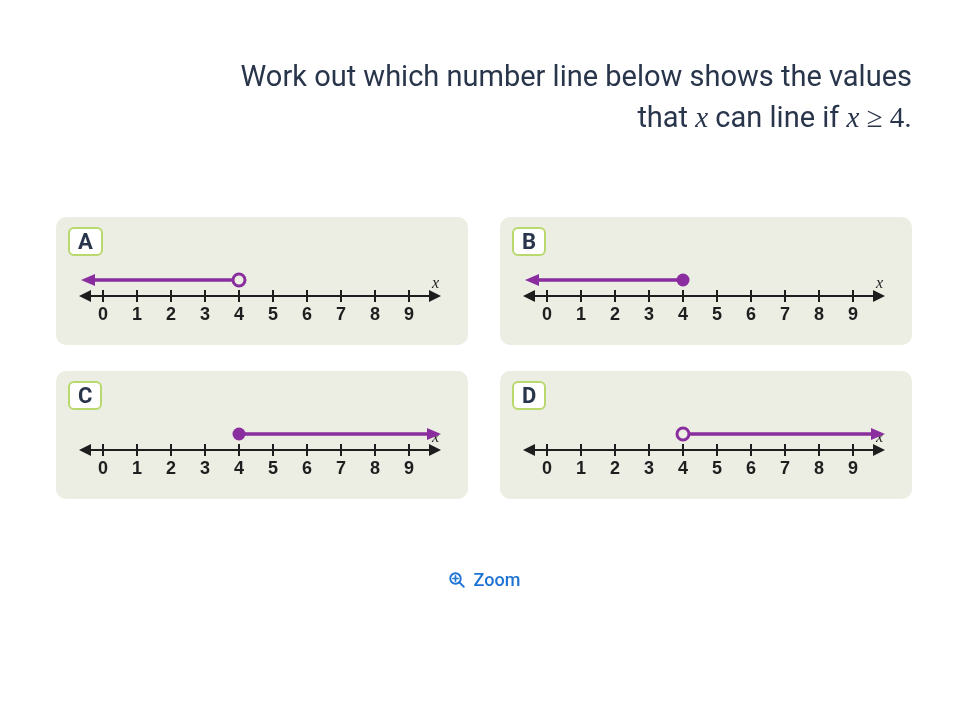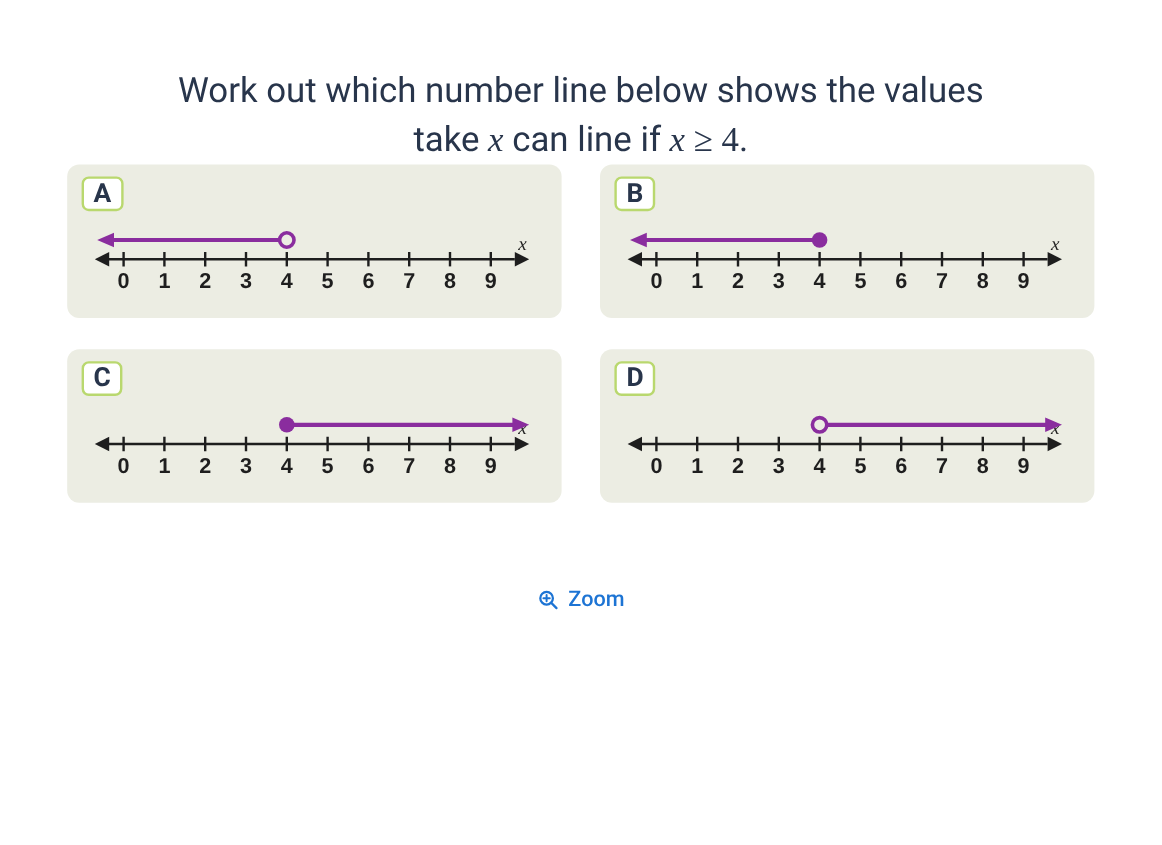--- a/index.html
+++ b/index.html
@@ -9,22 +9,23 @@
     background: #fff;
     width: 968px;
     height: 704px;
   }
   .container {
     padding: 56px 56px 0 56px;
   }
   .question {
     color: #28354b;
     font-size: 29px;
-    text-align: center;
+    text-align: right;
     line-height: 1.4;
+    margin-bottom: 80px;
   }
   .math-var { font-family: "Times New Roman", serif; font-style: italic; }
   .math { font-family: "Times New Roman", serif; }
   .options {
     display: grid;
     grid-template-columns: 1fr 1fr;
     gap: 26px 32px;
   }
   .card {
     background: #ecede3;
@@ -59,21 +60,21 @@
     cursor: pointer;
   }
   .zoom svg { width:18px; height:18px; }
 </style>
 </head>
 <body>
 
 <div class="container">
   <div class="question">
     <span>Work out which number line below shows the values</span><br>
-    <span>take </span><span class="math-var">x</span><span> can line if </span><span class="math-var">x</span><span class="math"> ≥ </span><span class="math">4</span><span>.</span>
+    <span>that </span><span class="math-var">x</span><span> can line if </span><span class="math-var">x</span><span class="math"> ≥ </span><span class="math">4</span><span>.</span>
   </div>
 
   <div class="options">
     <div class="card">
       <span class="badge">A</span>
       <svg class="nl" viewBox="0 0 370 70">
           <line x1="10" y1="36" x2="352" y2="36" stroke="#1e1e1e" stroke-width="2"></line>
           <polygon points="2,36 14,30 14,42" fill="#1e1e1e"></polygon>
           <polygon points="364,36 352,30 352,42" fill="#1e1e1e"></polygon>
           <line x1="26" y1="30" x2="26" y2="42" stroke="#1e1e1e" stroke-width="2"></line>

